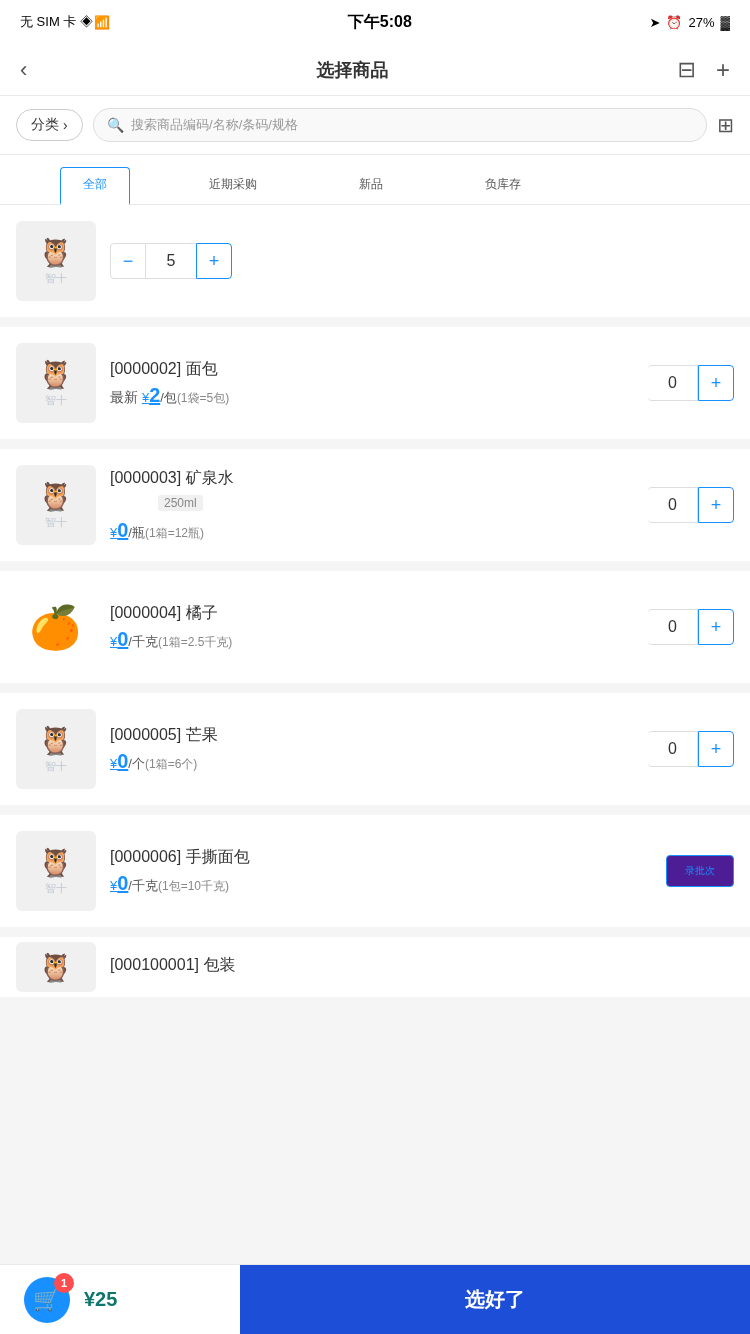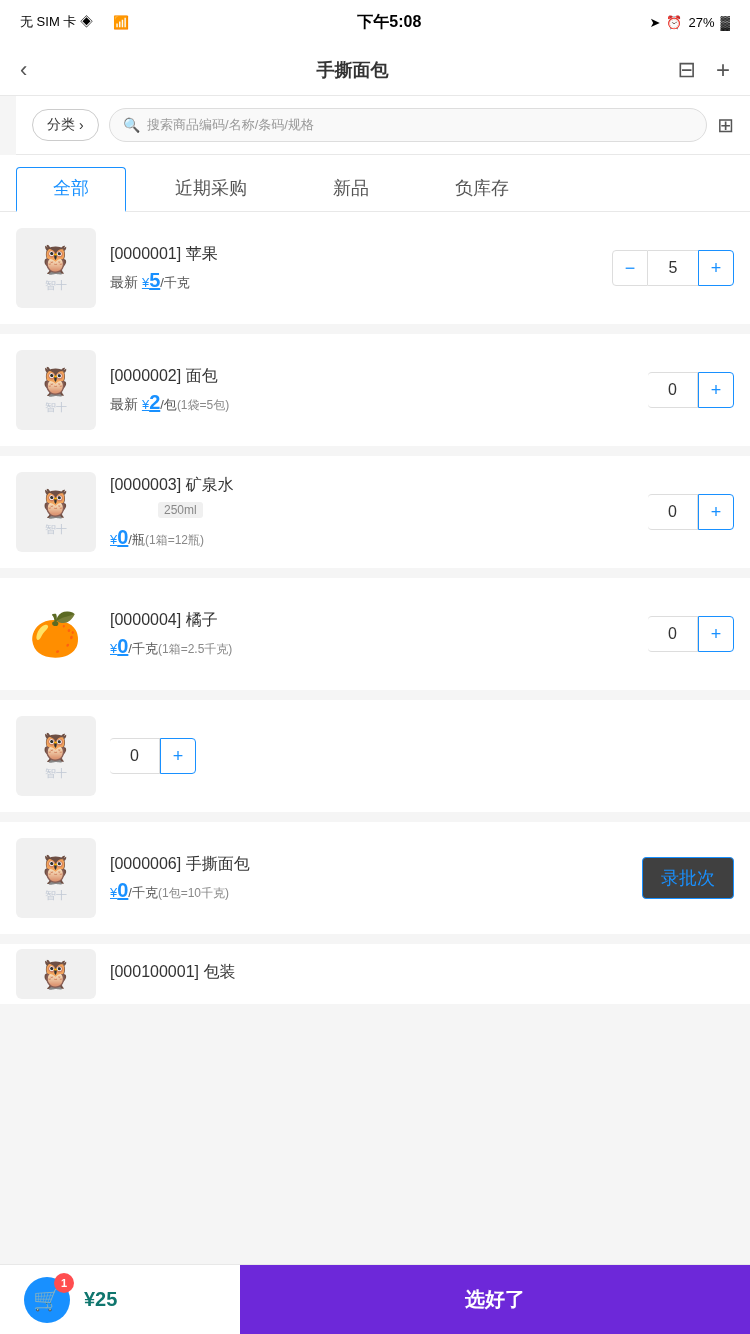--- a/index.html
+++ b/index.html
@@ -16,21 +16,21 @@
     .status-bar {
       background: #fff;
       height: 44px;
       display: flex;
       align-items: center;
       justify-content: space-between;
       padding: 0 20px;
       font-size: 14px;
       font-weight: 500;
     }
-    .status-left { display: flex; align-items: center; gap: 20px; font-size: 13px; }
+    .status-left { display: flex; align-items: center; gap: 1px; font-size: 13px; }
     .status-center { font-size: 16px; font-weight: 600; }
     .status-right { display: flex; align-items: center; gap: 6px; font-size: 13px; }
 
     
     .nav-bar {
       background: #fff;
       height: 52px;
       display: flex;
       align-items: center;
       justify-content: space-between;
@@ -43,21 +43,20 @@
     .nav-back { font-size: 22px; color: #555; cursor: pointer; }
 
     
     .filter-bar {
       background: #fff;
       padding: 12px 16px;
       display: flex;
       align-items: center;
       gap: 10px;
       border-bottom: 1px solid #e8e8e8;
-      margin-left: 16px;
     }
     .category-btn {
       border: 1px solid #ccc;
       border-radius: 20px;
       padding: 6px 14px;
       font-size: 14px;
       color: #333;
       background: #fff;
       white-space: nowrap;
       cursor: pointer;
@@ -82,26 +81,27 @@
 
     
     .tabs-bar {
       background: #fff;
       padding: 12px 16px 0;
       display: flex;
       gap: 12px;
       border-bottom: 1px solid #e8e8e8;
     }
     .tab-item {
-      padding: 8px 36px 10px;
-      font-size: 18px;
+      padding: 8px 22px 10px;
+      font-size: 12px;
       color: #555;
       cursor: pointer;
       border-radius: 4px 4px 0 0;
       border: 1px solid transparent;
+      margin-left: 44px;
     }
     .tab-item.active {
       color: #1890ff;
       border: 1px solid #1890ff;
       border-bottom: 2px solid #fff;
       border-radius: 4px 4px 0 0;
       margin-bottom: -1px;
     }
 
     
@@ -182,24 +182,24 @@
       border-right: none;
       text-align: center;
       font-size: 16px;
       color: #333;
       background: #fff;
     }
 
     .batch-btn {
       border: 1px solid #1890ff;
       color: #1890ff;
-      background: #404040;
+      background: #4c1d95;
       border-radius: 4px;
       padding: 8px 18px;
-      font-size: 18px;
+      font-size: 10px;
       cursor: pointer;
     }
 
     
     .bottom-bar {
       position: fixed;
       bottom: 0;
       left: 0;
       width: 750px;
       height: 70px;
@@ -239,21 +239,21 @@
       width: 20px;
       height: 20px;
       display: flex;
       align-items: center;
       justify-content: center;
     }
     .cart-total { font-size: 20px; font-weight: 700; color: #0f766e; }
     .confirm-btn {
       flex: 1;
       height: 70px;
-      background: #6d28d9;
+      background: #1d4ed8;
       border: none;
       color: #fff;
       font-size: 20px;
       font-weight: 600;
       cursor: pointer;
       display: flex;
       align-items: center;
       justify-content: center;
     }
 
@@ -283,21 +283,21 @@
   <div class="status-right">
     <span>➤</span>
     <span>⏰</span>
     <span>27%</span>
     <span>▓</span>
   </div>
 </div>
 
 <div class="nav-bar">
   <span class="nav-back">‹</span>
-  <span class="nav-title">手撕面包</span>
+  <span class="nav-title">选择商品</span>
   <div class="nav-right">
     <span class="nav-icon" style="font-size:22px;">⊟</span>
     <span class="nav-icon" style="font-size:24px; font-weight:300;">+</span>
   </div>
 </div>
 
 <div class="filter-bar">
   <button class="category-btn">
     <span>分类</span>
     <span>›</span>
@@ -318,26 +318,20 @@
 
 <div class="product-list">
 
   <div class="product-item">
     <div class="product-img">
       <div class="owl-placeholder">
         <span class="owl-icon">🦉</span>
         <span class="owl-label">智十</span>
       </div>
     </div>
-    <div class="product-info">
-      <div class="product-name">[0000001] 苹果</div>
-      <div class="product-price">
-        <span class="price-label">最新 </span><span class="price-symbol">¥</span><span class="price-value">5</span><span class="price-unit">/千克</span>
-      </div>
-    </div>
     <div class="qty-control">
       <button class="qty-btn minus" style="border:1px solid #ddd; color:#1890ff;">−</button>
       <input class="qty-input" value="5" type="text" style="">
       <button class="qty-btn plus" style="border:1px solid #1890ff; color:#1890ff;">+</button>
     </div>
   </div>
 
   <div class="divider"></div>
 
   <div class="product-item">
@@ -401,20 +395,26 @@
     </div>
   </div>
 
   <div class="divider"></div>
 
   <div class="product-item">
     <div class="product-img">
       <div class="owl-placeholder">
         <span class="owl-icon">🦉</span>
         <span class="owl-label">智十</span>
+      </div>
+    </div>
+    <div class="product-info">
+      <div class="product-name">[0000005] 芒果</div>
+      <div class="product-price">
+        <span class="price-symbol">¥</span><span class="price-value">0</span><span class="price-unit">/个</span><span class="price-extra">(1箱=6个)</span>
       </div>
     </div>
     <div class="qty-control">
       <input class="qty-input" value="0" type="text" style="border-radius: 4px 0px 0px 4px; border-right: 1px solid rgb(221, 221, 221);">
       <button class="qty-btn plus" style="border:1px solid #1890ff; color:#1890ff; border-radius:0 4px 4px 0;">+</button>
     </div>
   </div>
 
   <div class="divider"></div>
 

